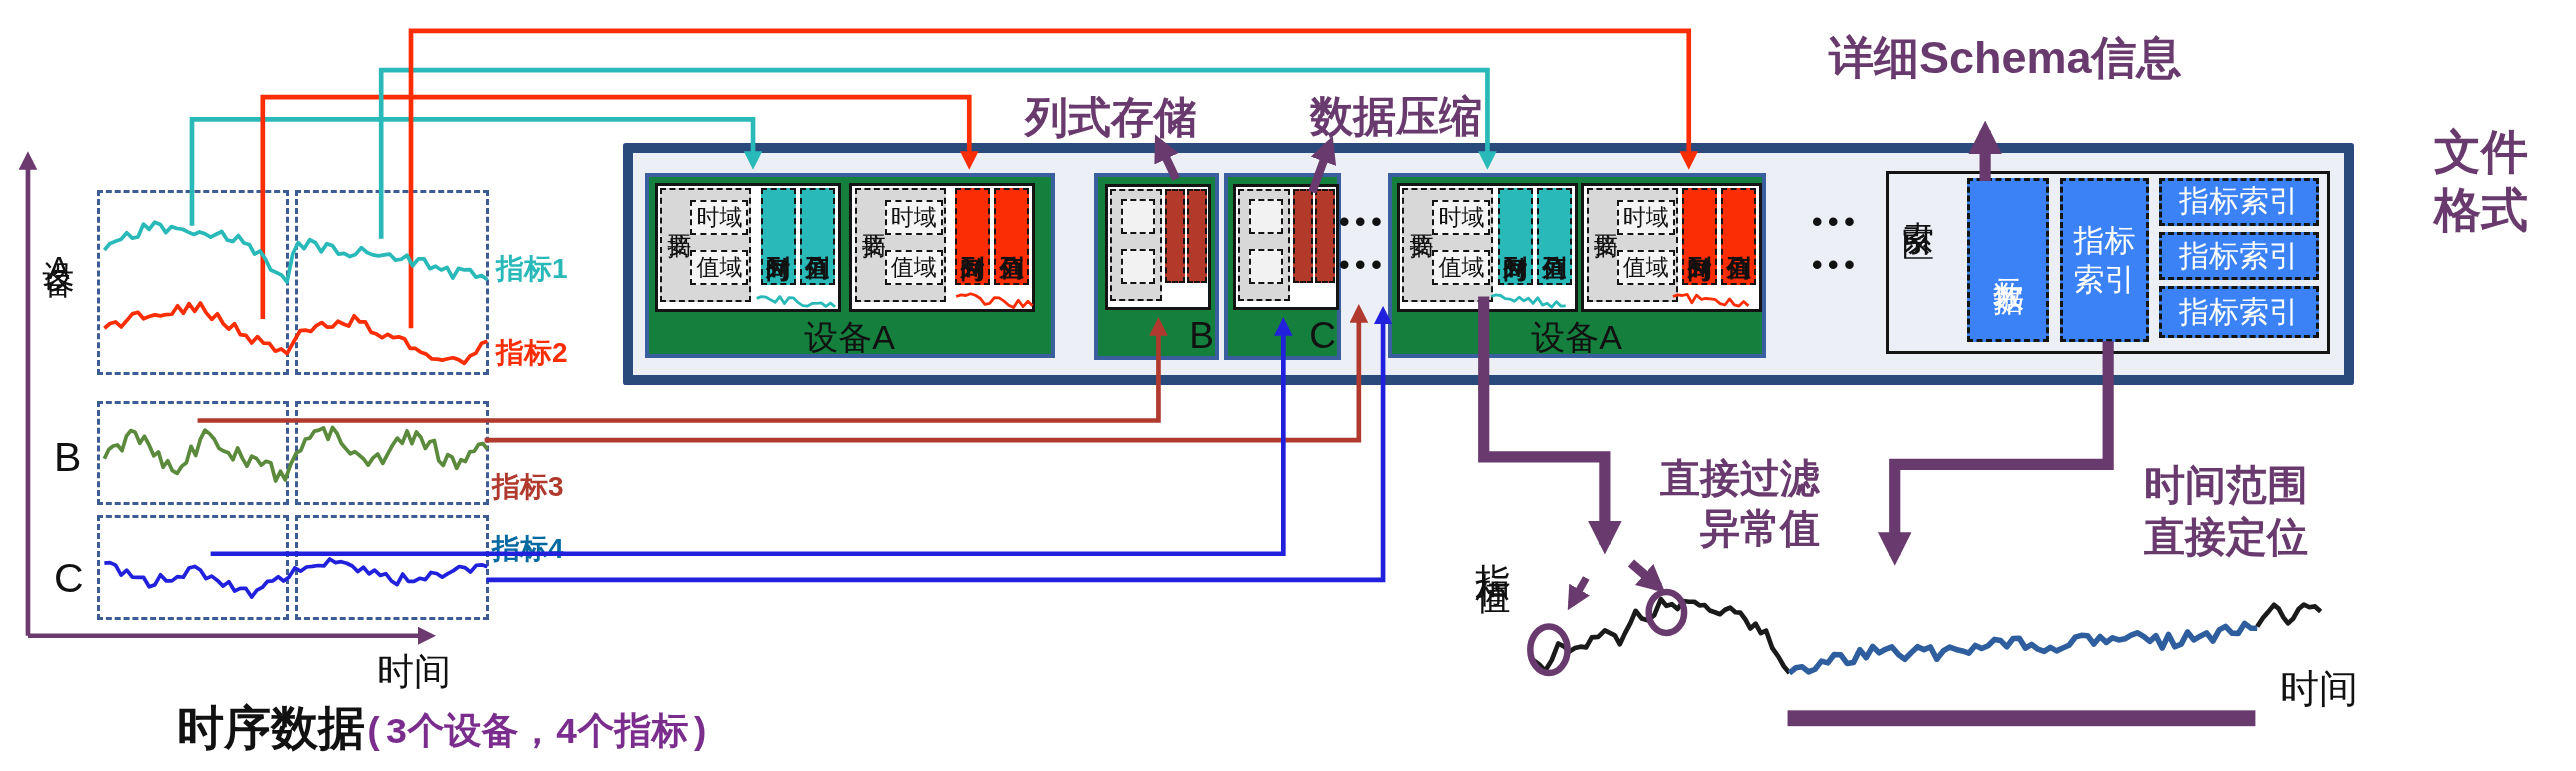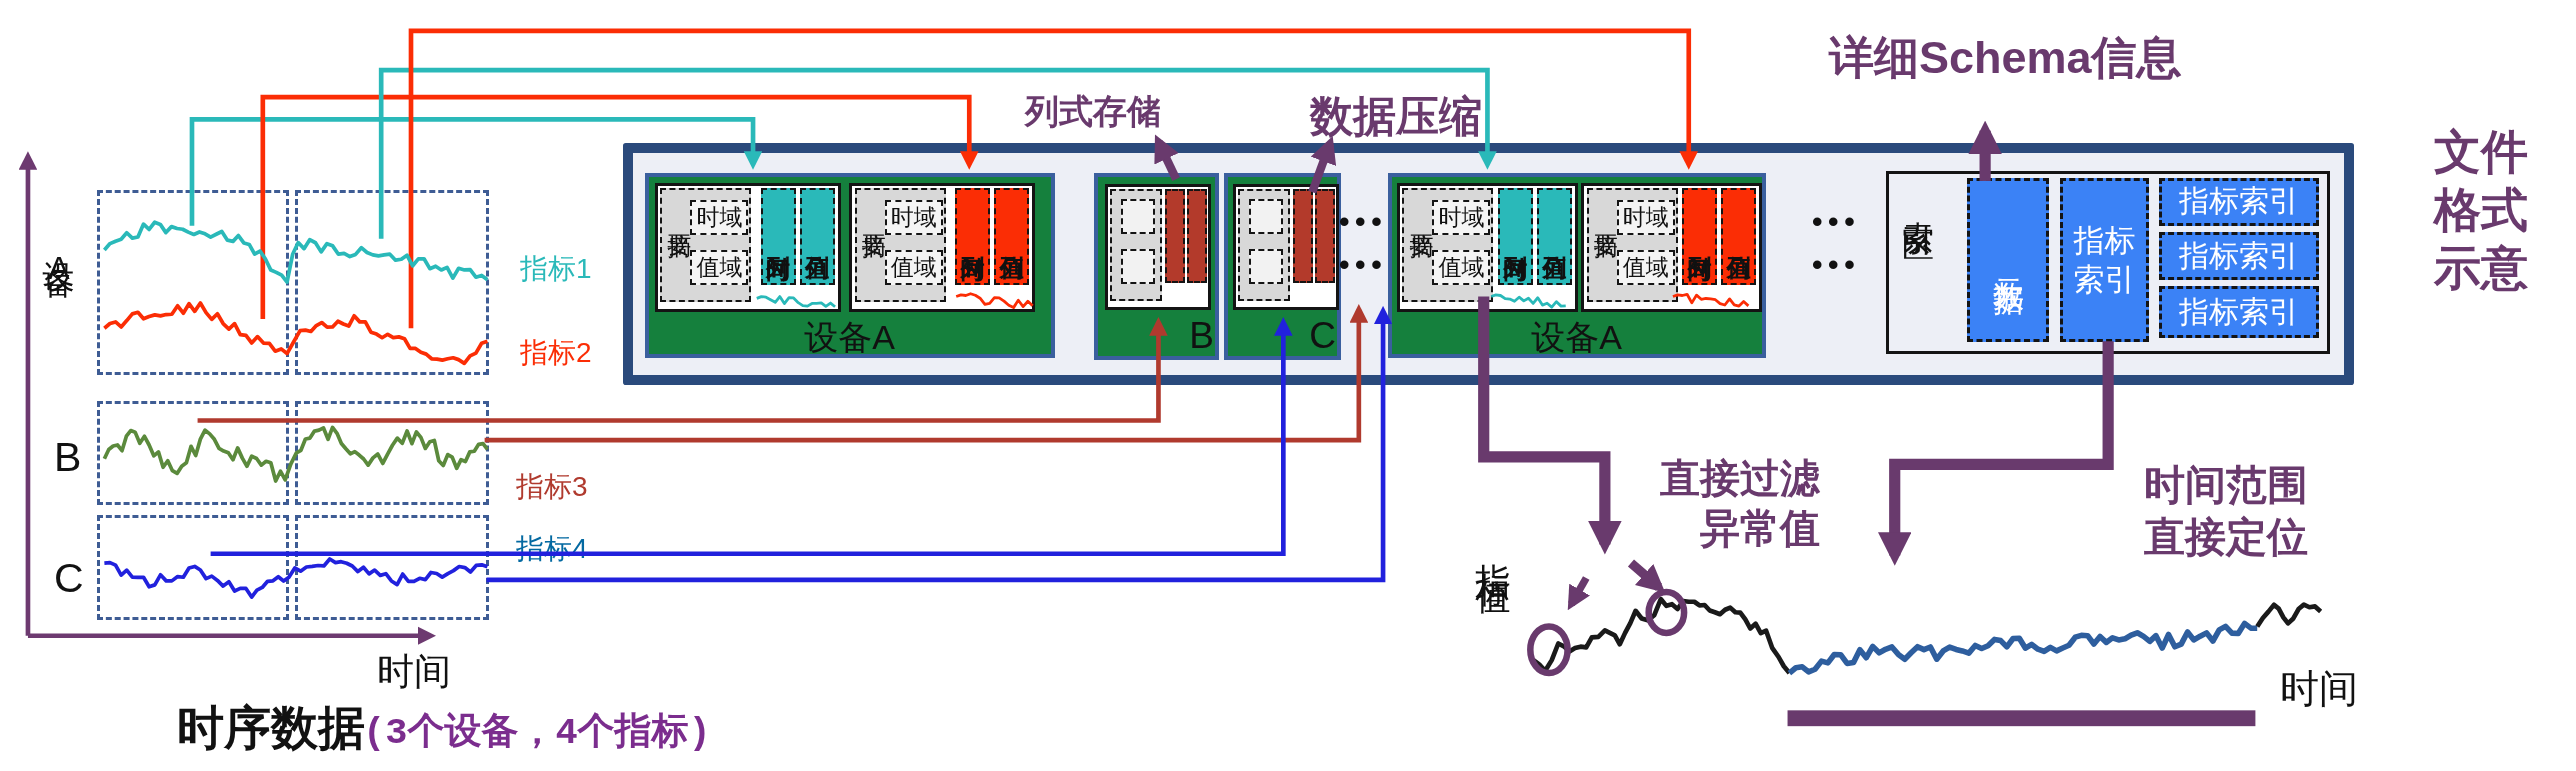--- a/index.html
+++ b/index.html
@@ -3,21 +3,21 @@
 <meta charset="utf-8">
 <style>
   html,body{margin:0;padding:0;background:#fff;}
   .canvas{position:relative;width:2576px;height:772px;background:#fff;overflow:hidden;
           font-family:"Liberation Sans",sans-serif;color:#111;}
   .abs{position:absolute;}
   .vtext{writing-mode:vertical-rl;text-orientation:upright;}
   
   .dashbox{position:absolute;border:3.7px dashed #3e5c94;box-sizing:border-box;background:transparent;}
   .devlabel{position:absolute;color:#111;}
-  .metriclabel{position:absolute;font-size:28px;font-weight:400;margin-left:24px;}
+  .metriclabel{position:absolute;font-size:28px;font-weight:700;}
   .axislabel{position:absolute;color:#111;}
   
   .filebox{position:absolute;background:#edeff6;border:10.3px solid #2a4a7c;border-radius:2.8px;box-sizing:border-box;}
   .group{position:absolute;background:#15803d;border:4.7px solid #3a5f9e;box-sizing:border-box;}
   .grouplabel{position:absolute;left:0;text-align:center;font-size:34px;color:#111;}
   .chunk{position:absolute;background:#fff;border:3.7px solid #141414;box-sizing:border-box;}
   .summary{position:absolute;left:2.8px;top:2.8px;width:91px;height:114px;background:#d8d8d8;
            border:2.8px dashed #141414;box-sizing:border-box;}
   .sumlabel{position:absolute;left:0.9px;top:24px;font-size:24px;color:#111;letter-spacing:1.9px;}
   .dom{position:absolute;left:28px;width:58px;height:35px;background:#f4f4f4;border:2.8px dashed #141414;
@@ -167,28 +167,27 @@
       <span class="vtext" style="font-size:31px;letter-spacing:3.7px;">元数据</span>
     </div>
     <div class="idxblock" style="left:171px;top:3.7px;width:89px;height:164px;">
       <span style="font-size:31px;line-height:39px;width:65px;text-align:center;">指标索引</span>
     </div>
     <div class="idxblock" style="left:270px;top:3.7px;width:160px;height:48px;font-size:30px;">指标索引</div>
     <div class="idxblock" style="left:270px;top:58px;width:160px;height:48px;font-size:30px;">指标索引</div>
     <div class="idxblock" style="left:270px;top:112px;width:160px;height:52px;font-size:30px;">指标索引</div>
   </div>
 
-  <div class="ann" style="left:1025px;top:89px;font-size:34px;">列式存储</div>
+  <div class="ann" style="left:1025px;top:89px;font-size:43px;">列式存储</div>
   <div class="ann" style="left:1310px;top:88px;font-size:43px;">数据压缩</div>
   <div class="ann" style="left:1829px;top:28px;font-size:45px;">详细Schema信息</div>
 
   <div class="bigtitle" style="left:2386px;top:123px;width:190px;">
     <div>文件</div>
     <div>格式</div>
-    <div>示意</div>
   </div>
 
   <div class="ann" style="left:1624px;top:453px;width:196px;text-align:right;font-size:40px;line-height:50px;">
     <div>直接过滤</div>
     <div>异常值</div>
   </div>
   <div class="ann" style="left:2129px;top:459px;width:194px;text-align:center;font-size:41px;line-height:52px;">
     <div>时间范围</div>
     <div>直接定位</div>
   </div>

